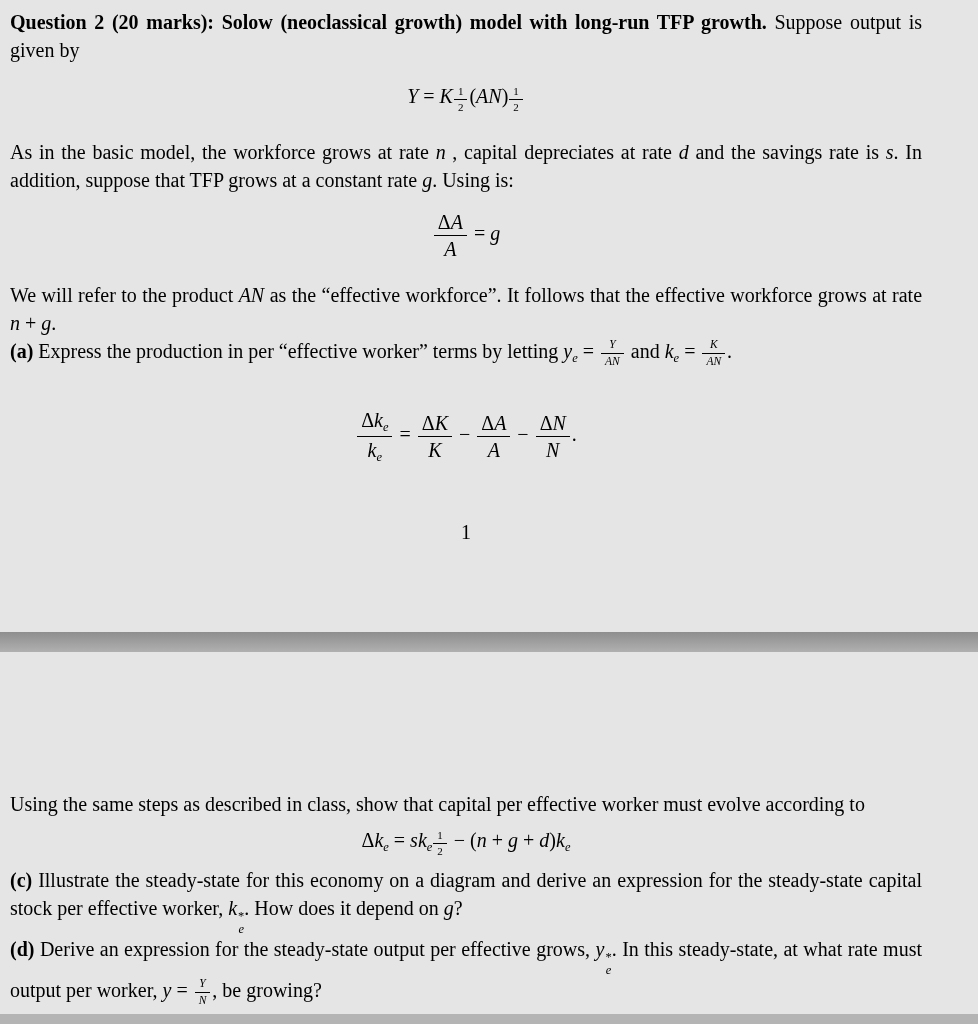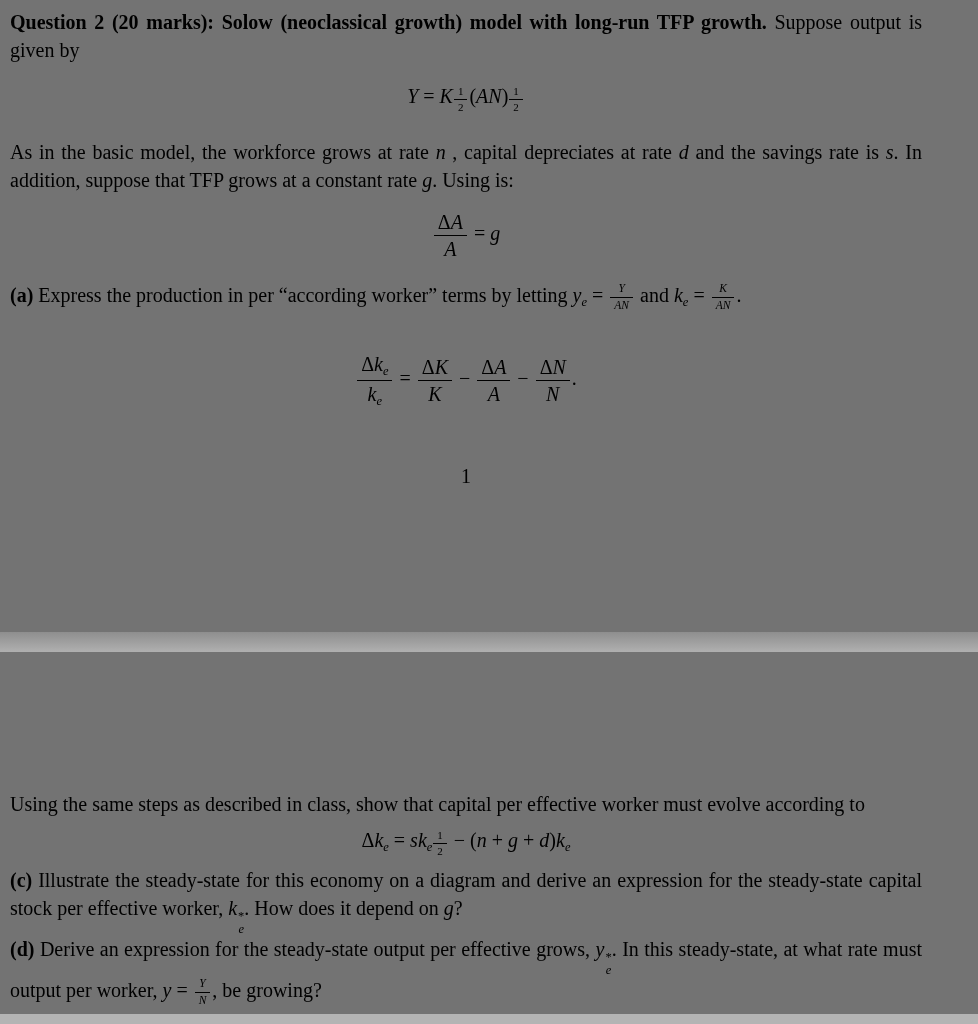--- a/index.html
+++ b/index.html
@@ -1,20 +1,20 @@
 <!DOCTYPE html>
 <html><head>
 <meta charset="utf-8">
 <style>
   html, body { margin: 0; padding: 0; background: #ffffff; }
   #screen {
     position: relative;
     width: 978px;
     height: 1024px;
-    background: #737373;
+    background: #e5e5e5;
     overflow: hidden;
     font-family: "Liberation Serif", "DejaVu Serif", serif;
     color: #000;
   }
   .page { position: absolute; left: 10px; right: 56px; }
   .p1 { top: 8px; }
   .p2 { top: 790px; }
 
   p.text {
     margin: 0;
@@ -106,21 +106,22 @@
           <span class="den"><span>2</span></span>
         </span><span>(</span><span class="it">AN</span><span>)</span><span class="frac efrac">
           <span class="num"><span>1</span></span>
           <span class="den"><span>2</span></span>
         </span></div>
     <p class="text"><span>As in the basic model, the workforce grows at rate </span><span class="it">n</span><span> , capital depreciates at rate </span><span class="it">d</span><span> and the savings rate is </span><span class="it">s</span><span>. In addition, suppose that TFP grows at a constant rate </span><span class="it">g</span><span>. Using is:</span></p>
     <div class="display m-tfp"><span class="frac">
           <span class="num"><span>Δ</span><span class="it">A</span></span>
           <span class="den"><span class="it">A</span></span>
         </span><span> = </span><span class="it">g</span></div>
-    <p class="text"><span class="bd">(a)</span><span> Express the production in per “according worker” terms by letting </span><span class="it">y</span><span class="it sub">e</span><span> = </span><span class="frac sfrac">
+    <p class="text"><span>We will refer to the product </span><span class="it">AN</span><span> as the “effective workforce”. It follows that the effective workforce grows at rate </span><span class="it">n</span><span> + </span><span class="it">g</span><span>.</span></p>
+    <p class="text"><span class="bd">(a)</span><span> Express the production in per “effective worker” terms by letting </span><span class="it">y</span><span class="it sub">e</span><span> = </span><span class="frac sfrac">
           <span class="num"><span class="it">Y</span></span>
           <span class="den"><span class="it">AN</span></span>
         </span><span> and </span><span class="it">k</span><span class="it sub">e</span><span> = </span><span class="frac sfrac">
           <span class="num"><span class="it">K</span></span>
           <span class="den"><span class="it">AN</span></span>
         </span><span>.</span></p>
     <div class="display m-cap"><span class="frac">
           <span class="num"><span>Δ</span><span class="it">k</span><span class="it sub">e</span></span>
           <span class="den"><span class="it">k</span><span class="it sub">e</span></span>
         </span><span> = </span><span class="frac">

